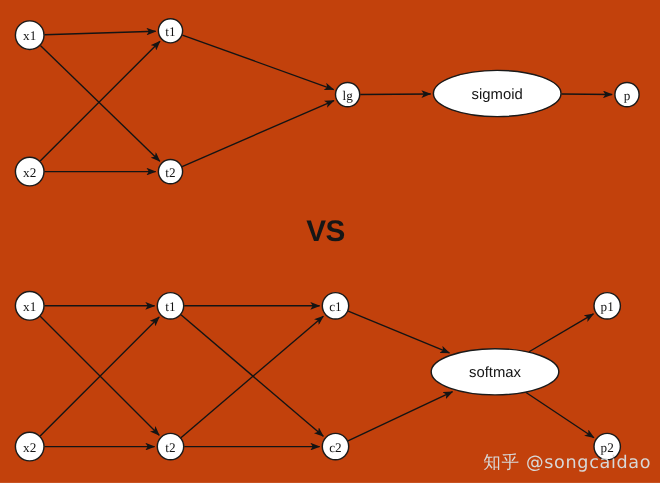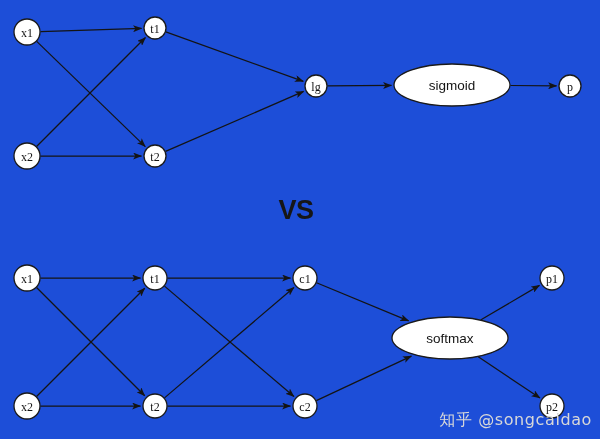--- a/index.html
+++ b/index.html
@@ -14,21 +14,21 @@
     overflow: hidden;
     font-family: "Liberation Sans", sans-serif;
     position: relative;
   }
   #canvas-root {
     position: absolute;
     left: 0;
     top: 0;
     width: 600px;
     height: 439px;
-    background: #1d4ed8;
+    background: #c2410c;
   }
   svg#diagram {
     display: block;
     width: 600px;
     height: 439px;
   }
   .node-circle {
     fill: #ffffff;
     stroke: #1a1a1a;
     stroke-width: 1.3;

